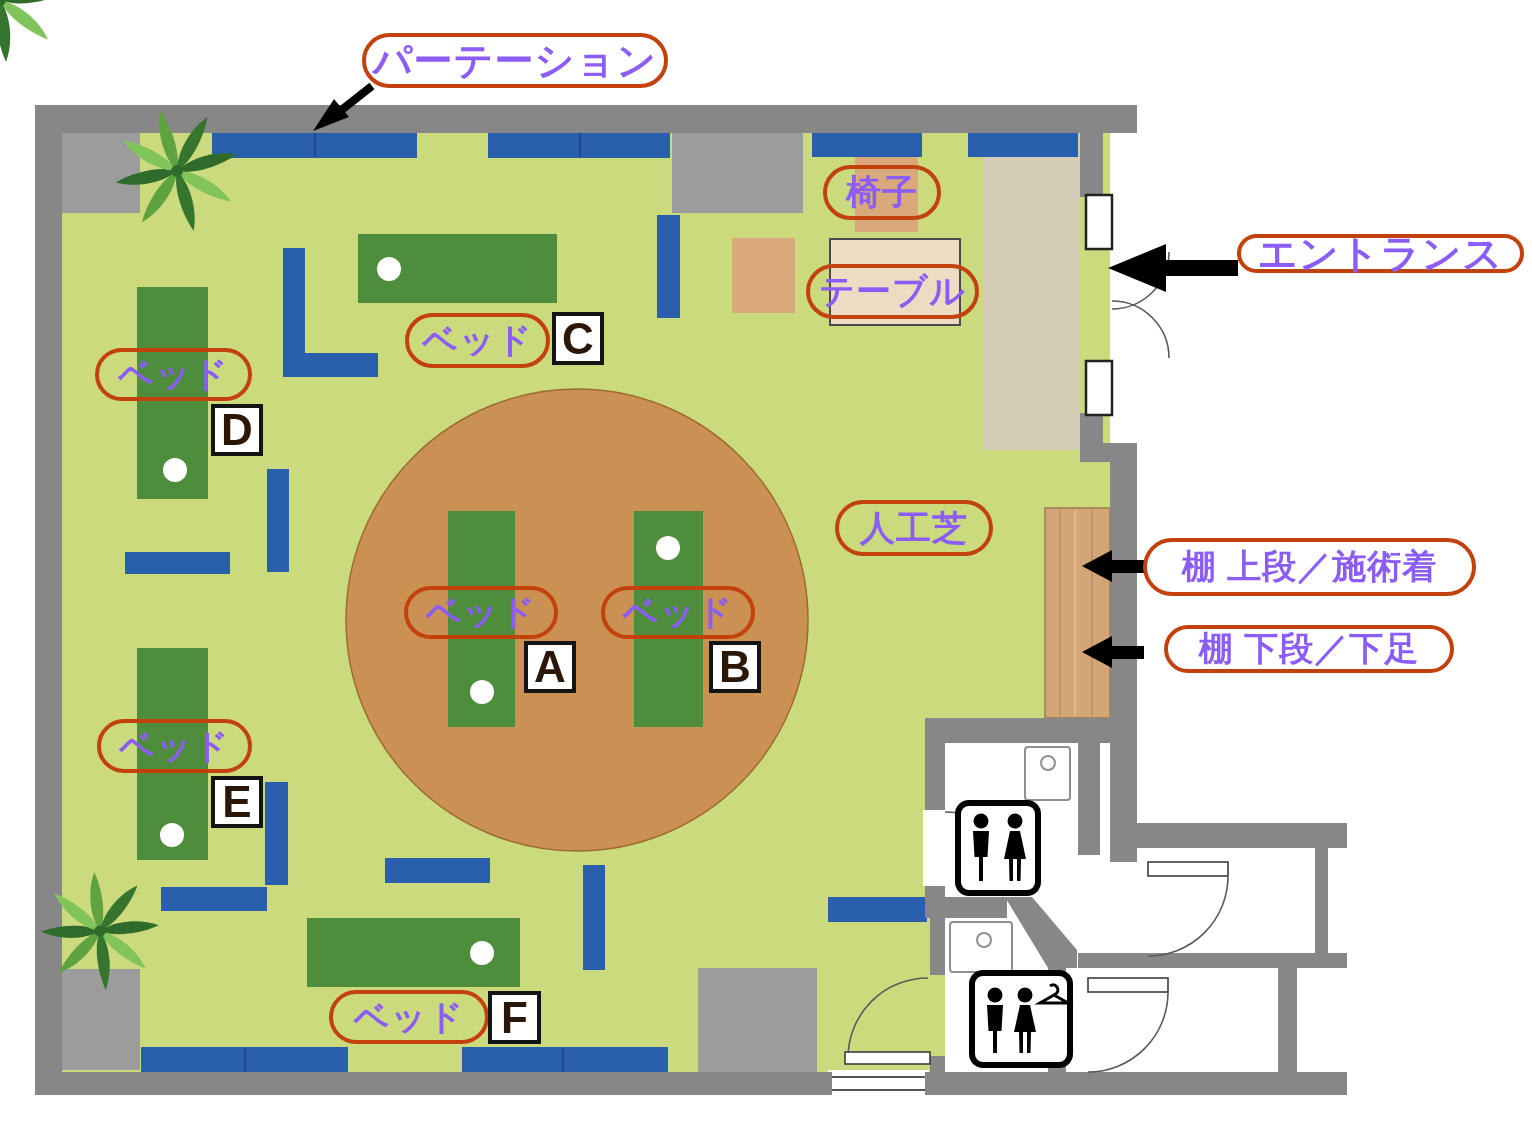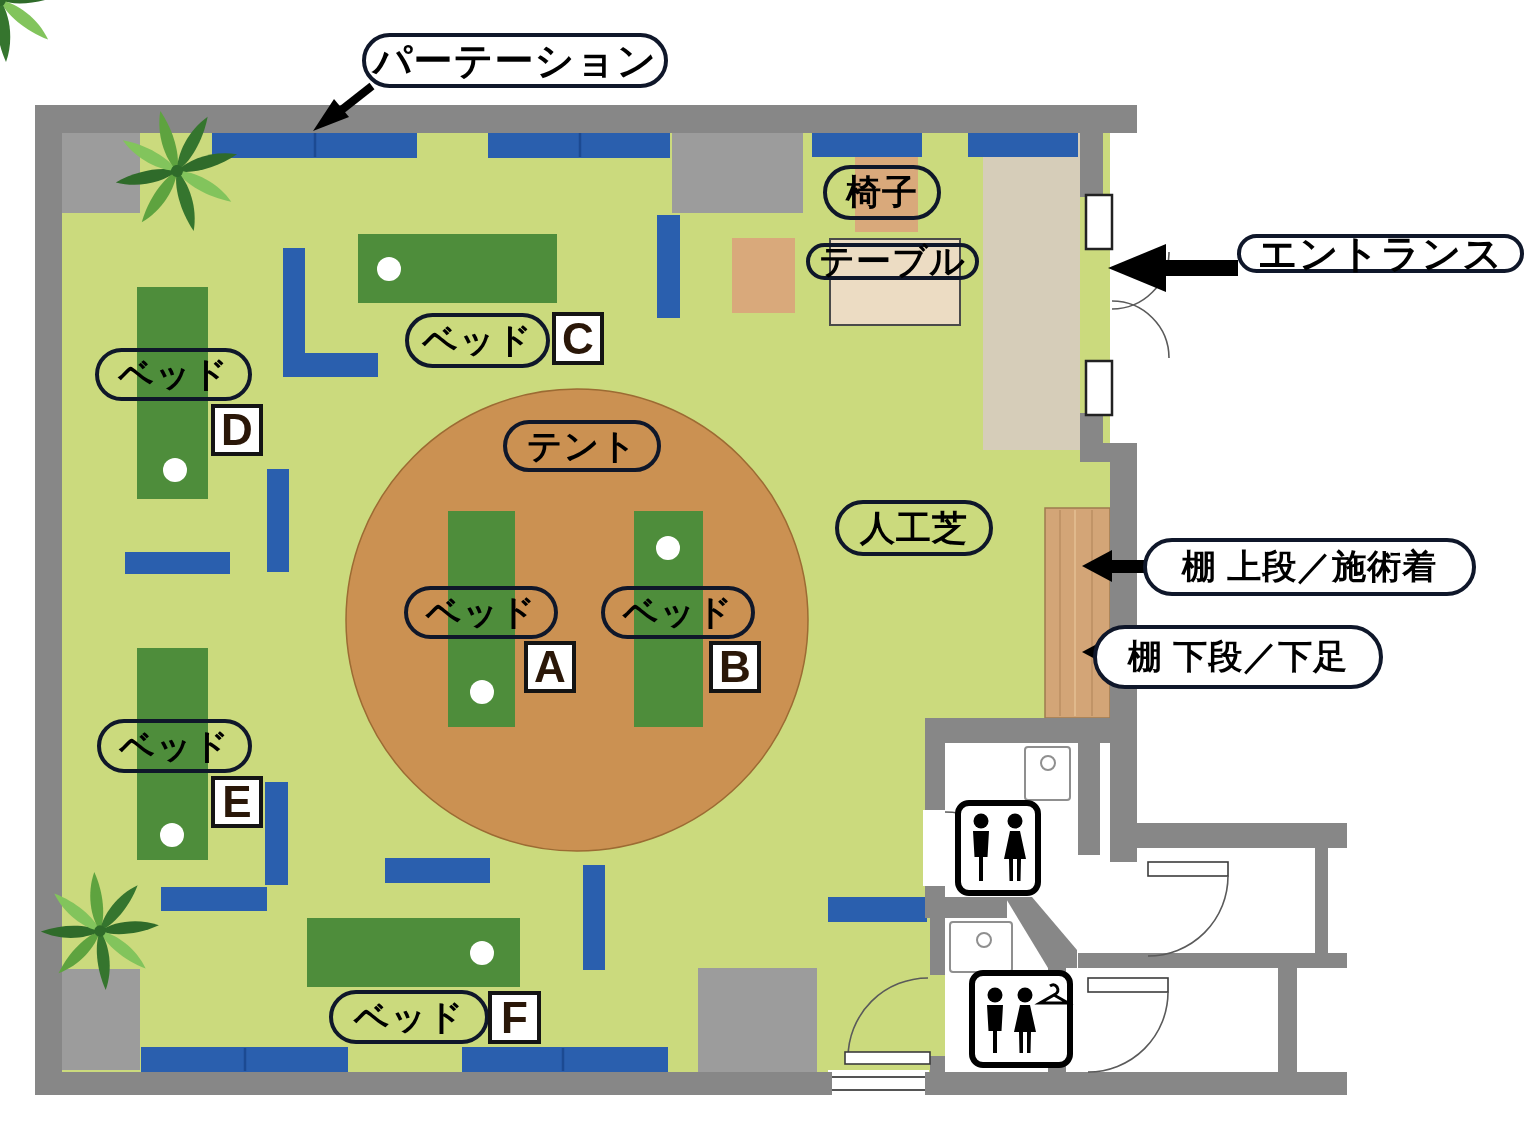--- a/index.html
+++ b/index.html
@@ -1,20 +1,20 @@
 <!DOCTYPE html>
 <html style="--floor: #cbda7d; --wall: #878787; --wall_inner: #9c9c9c; --partition: #2a5fae; --bed: #4e8d3b; --tent: #cb9152; --shelf: #d3a577; --entry_floor: #d6cdb9; --chair: #d9a97b; --table: #ecdcc3; --label_ink: #141414;"><head>
 <meta charset="utf-8">
 <style>
   html,body{margin:0;padding:0;background:#fff;}
   .stage{position:relative;width:1532px;height:1124px;background:#fff;overflow:hidden;
          font-family:"Liberation Sans","DejaVu Sans",sans-serif;}
   .stage svg{position:absolute;left:0;top:0;}
-  .pill{position:absolute;border:4px solid #0f172a;border-radius:34px;background:transparent;
-        display:flex;align-items:center;justify-content:center;font-weight:bold;color:#000000;
+  .pill{position:absolute;border:4px solid #c2410c;border-radius:34px;background:transparent;
+        display:flex;align-items:center;justify-content:center;font-weight:bold;color:#8b5cf6;
         font-size:35px;letter-spacing:1px;white-space:nowrap;box-sizing:border-box;}
   .pill.solid{background:#fff;}
   .letter{position:absolute;border:4px solid #141414;background:#fff;display:flex;align-items:center;
           justify-content:center;font-weight:800;color:#2a1708;font-size:44px;box-sizing:border-box;}
   
   .f-floor{fill:var(--floor)}.f-wall{fill:var(--wall)}.f-block{fill:var(--wall_inner)}
   .f-blue{fill:var(--partition)}.f-bed{fill:var(--bed)}.f-tent{fill:var(--tent);stroke:#9c6b33;stroke-width:1.5}
   .f-wood{fill:var(--shelf)}.f-beige{fill:var(--entry_floor)}.f-chair{fill:var(--chair)}
   .f-table{fill:var(--table);stroke:#4a4a4a;stroke-width:2}
   .door{fill:none;stroke:#5a5a5a;stroke-width:1.6}
@@ -209,36 +209,35 @@
     <g>
       <rect x="1104" y="646" width="40" height="13"></rect>
       <polygon points="1082,652 1112,636 1112,668"></polygon>
     </g>
   </g>
 </svg>
 
   <div class="pill solid" style="left:362px;top:33px;width:306px;height:55px;font-size:39px;">パーテーション</div>
 
   <div class="pill" style="left:823px;top:165px;width:118px;height:55px;">椅子</div>
-  <div class="pill" style="left:806px;top:243px;width:173px;height:37px;">テーブル</div>
+  <div class="pill" style="left:806px;top:264px;width:173px;height:55px;">テーブル</div>
 
   <div class="pill solid" style="left:1237px;top:234px;width:287px;height:39px;font-size:39px;">エントランス</div>
 
   <div class="pill" style="left:405px;top:313px;width:145px;height:55px;">ベッド</div>
   <div class="letter" style="left:552px;top:312px;width:52px;height:53px;">C</div>
 
   <div class="pill" style="left:95px;top:348px;width:157px;height:53px;">ベッド</div>
   <div class="letter" style="left:211px;top:404px;width:52px;height:52px;">D</div>
 
-  <div class="pill" style="left:503px;top:420px;width:158px;height:52px;">テント</div>
 
   <div class="pill" style="left:835px;top:500px;width:158px;height:56px;">人工芝</div>
 
   <div class="pill solid" style="left:1143px;top:538px;width:333px;height:58px;font-size:34px;">棚 上段／施術着</div>
-  <div class="pill solid" style="left:1093px;top:625px;width:290px;height:64px;font-size:34px;">棚 下段／下足</div>
+  <div class="pill solid" style="left:1164px;top:625px;width:290px;height:48px;font-size:34px;">棚 下段／下足</div>
 
   <div class="pill" style="left:404px;top:586px;width:154px;height:53px;">ベッド</div>
   <div class="letter" style="left:524px;top:641px;width:52px;height:52px;">A</div>
 
   <div class="pill" style="left:601px;top:586px;width:154px;height:53px;">ベッド</div>
   <div class="letter" style="left:709px;top:641px;width:52px;height:52px;">B</div>
 
   <div class="pill" style="left:97px;top:719px;width:155px;height:54px;">ベッド</div>
   <div class="letter" style="left:211px;top:776px;width:52px;height:52px;">E</div>
 

